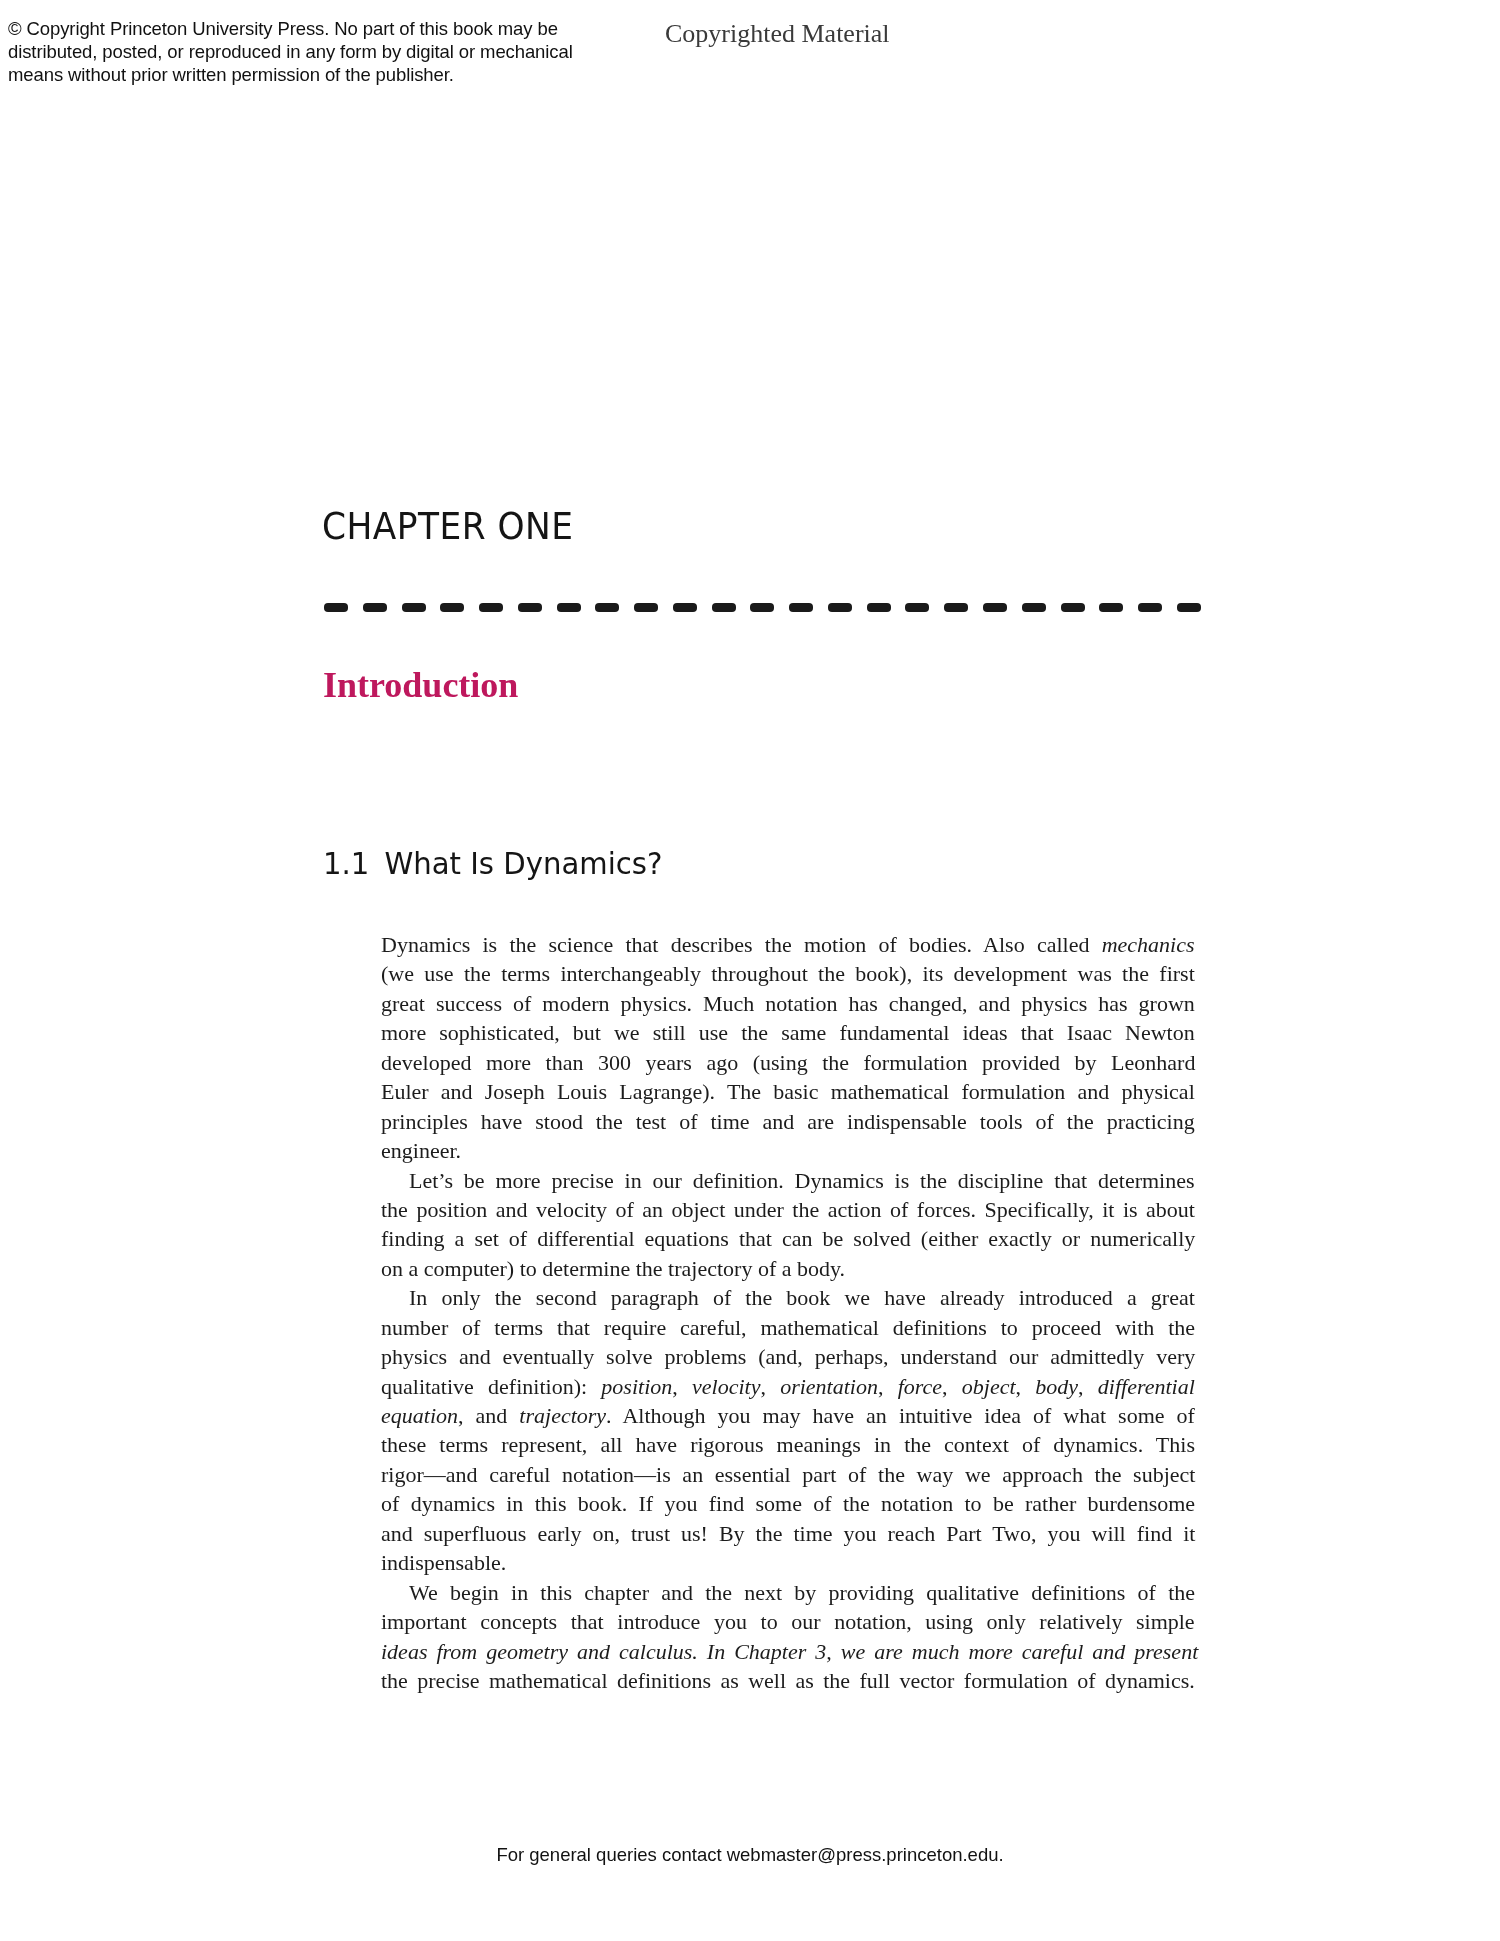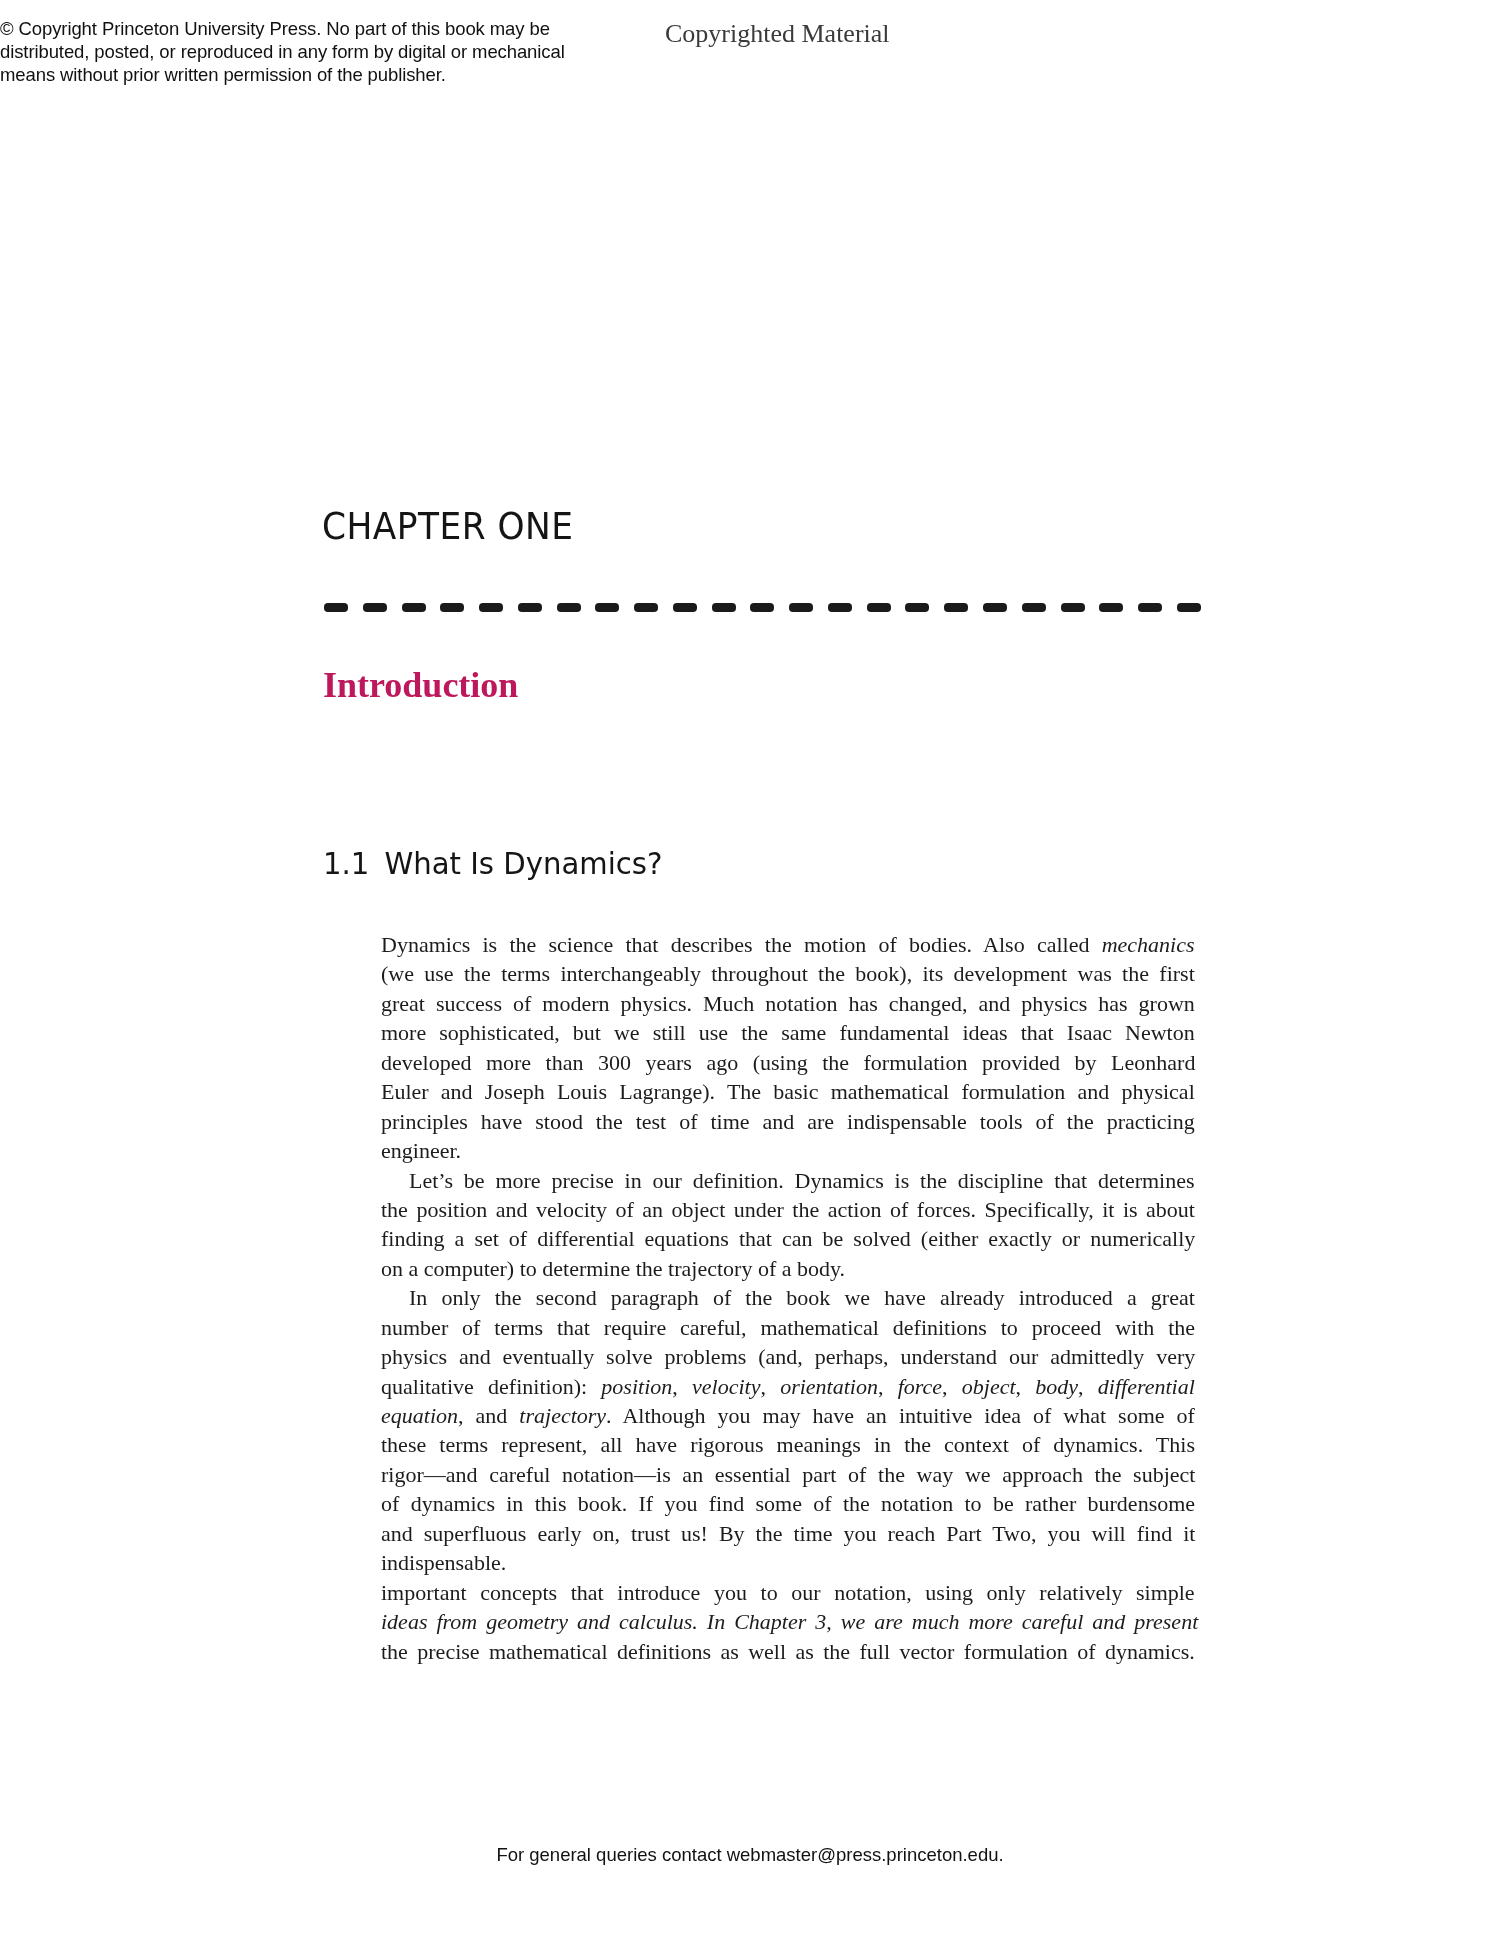--- a/index.html
+++ b/index.html
@@ -5,21 +5,21 @@
     html, body { margin: 0; padding: 0; background: #ffffff; }
     body {
       position: relative;
       width: 1500px;
       height: 1941px;
       overflow: hidden;
       color: #1a1a1a;
     }
     .notice {
       position: absolute;
-      left: 0;
+      left: 8px;
       top: 17px;
       width: 640px;
       font-family: "Liberation Sans", sans-serif;
       font-size: 18.5px;
       line-height: 23px;
       color: #111;
       letter-spacing: -0.1px;
     }
     .notice .line { display: block; white-space: nowrap; }
     .watermark {
@@ -180,18 +180,19 @@
     <span class="line indent"><span class="fit" style="display: inline-block; white-space: nowrap; word-spacing: 8.61538px;"><span>In only the second paragraph of the book we have already introduced a great</span></span></span>
     <span class="line"><span class="fit" style="display: inline-block; white-space: nowrap; word-spacing: 8.36364px;"><span>number of terms that require careful, mathematical definitions to proceed with the</span></span></span>
     <span class="line"><span class="fit" style="display: inline-block; white-space: nowrap; word-spacing: 6.4px;"><span>physics and eventually solve problems (and, perhaps, understand our admittedly very</span></span></span>
     <span class="line"><span class="fit" style="display: inline-block; white-space: nowrap; word-spacing: 8.75px;"><span>qualitative definition): </span><em>position</em><span>, </span><em>velocity</em><span>, </span><em>orientation</em><span>, </span><em>force</em><span>, </span><em>object</em><span>, </span><em>body</em><span>, </span><em>differential</em></span></span>
     <span class="line"><span class="fit" style="display: inline-block; white-space: nowrap; word-spacing: 6.53846px;"><em>equation</em><span>, and </span><em>trajectory</em><span>. Although you may have an intuitive idea of what some of</span></span></span>
     <span class="line"><span class="fit" style="display: inline-block; white-space: nowrap; word-spacing: 7.58333px;"><span>these terms represent, all have rigorous meanings in the context of dynamics. This</span></span></span>
     <span class="line"><span class="fit" style="display: inline-block; white-space: nowrap; word-spacing: 6.16667px;"><span>rigor—and careful notation—is an essential part of the way we approach the subject</span></span></span>
     <span class="line"><span class="fit" style="display: inline-block; white-space: nowrap; word-spacing: 5.8px;"><span>of dynamics in this book. If you find some of the notation to be rather burdensome</span></span></span>
     <span class="line"><span class="fit" style="display: inline-block; white-space: nowrap; word-spacing: 5.5px;"><span>and superfluous early on, trust us! By the time you reach Part Two, you will find it</span></span></span>
     <span class="line last"><span class="fit" style="display: inline-block; white-space: nowrap;"><span>indispensable.</span></span></span>
+    <span class="line indent"><span class="fit" style="display: inline-block; white-space: nowrap; word-spacing: 6.69231px;"><span>We begin in this chapter and the next by providing qualitative definitions of the</span></span></span>
     <span class="line"><span class="fit" style="display: inline-block; white-space: nowrap; word-spacing: 8.09091px;"><span>important concepts that introduce you to our notation, using only relatively simple</span></span></span>
     <span class="line"><span class="fit" style="display: inline-block; white-space: nowrap; word-spacing: 3.5px; font-style: italic;"><span>ideas from geometry and calculus. In Chapter 3, we are much more careful and present</span></span></span>
     <span class="line"><span class="fit" style="display: inline-block; white-space: nowrap; word-spacing: 3.91667px;"><span>the precise mathematical definitions as well as the full vector formulation of dynamics.</span></span></span>
   </div>
 
 <div class="footer">For general queries contact webmaster@press.princeton.edu.</div>
 
 </body></html>

